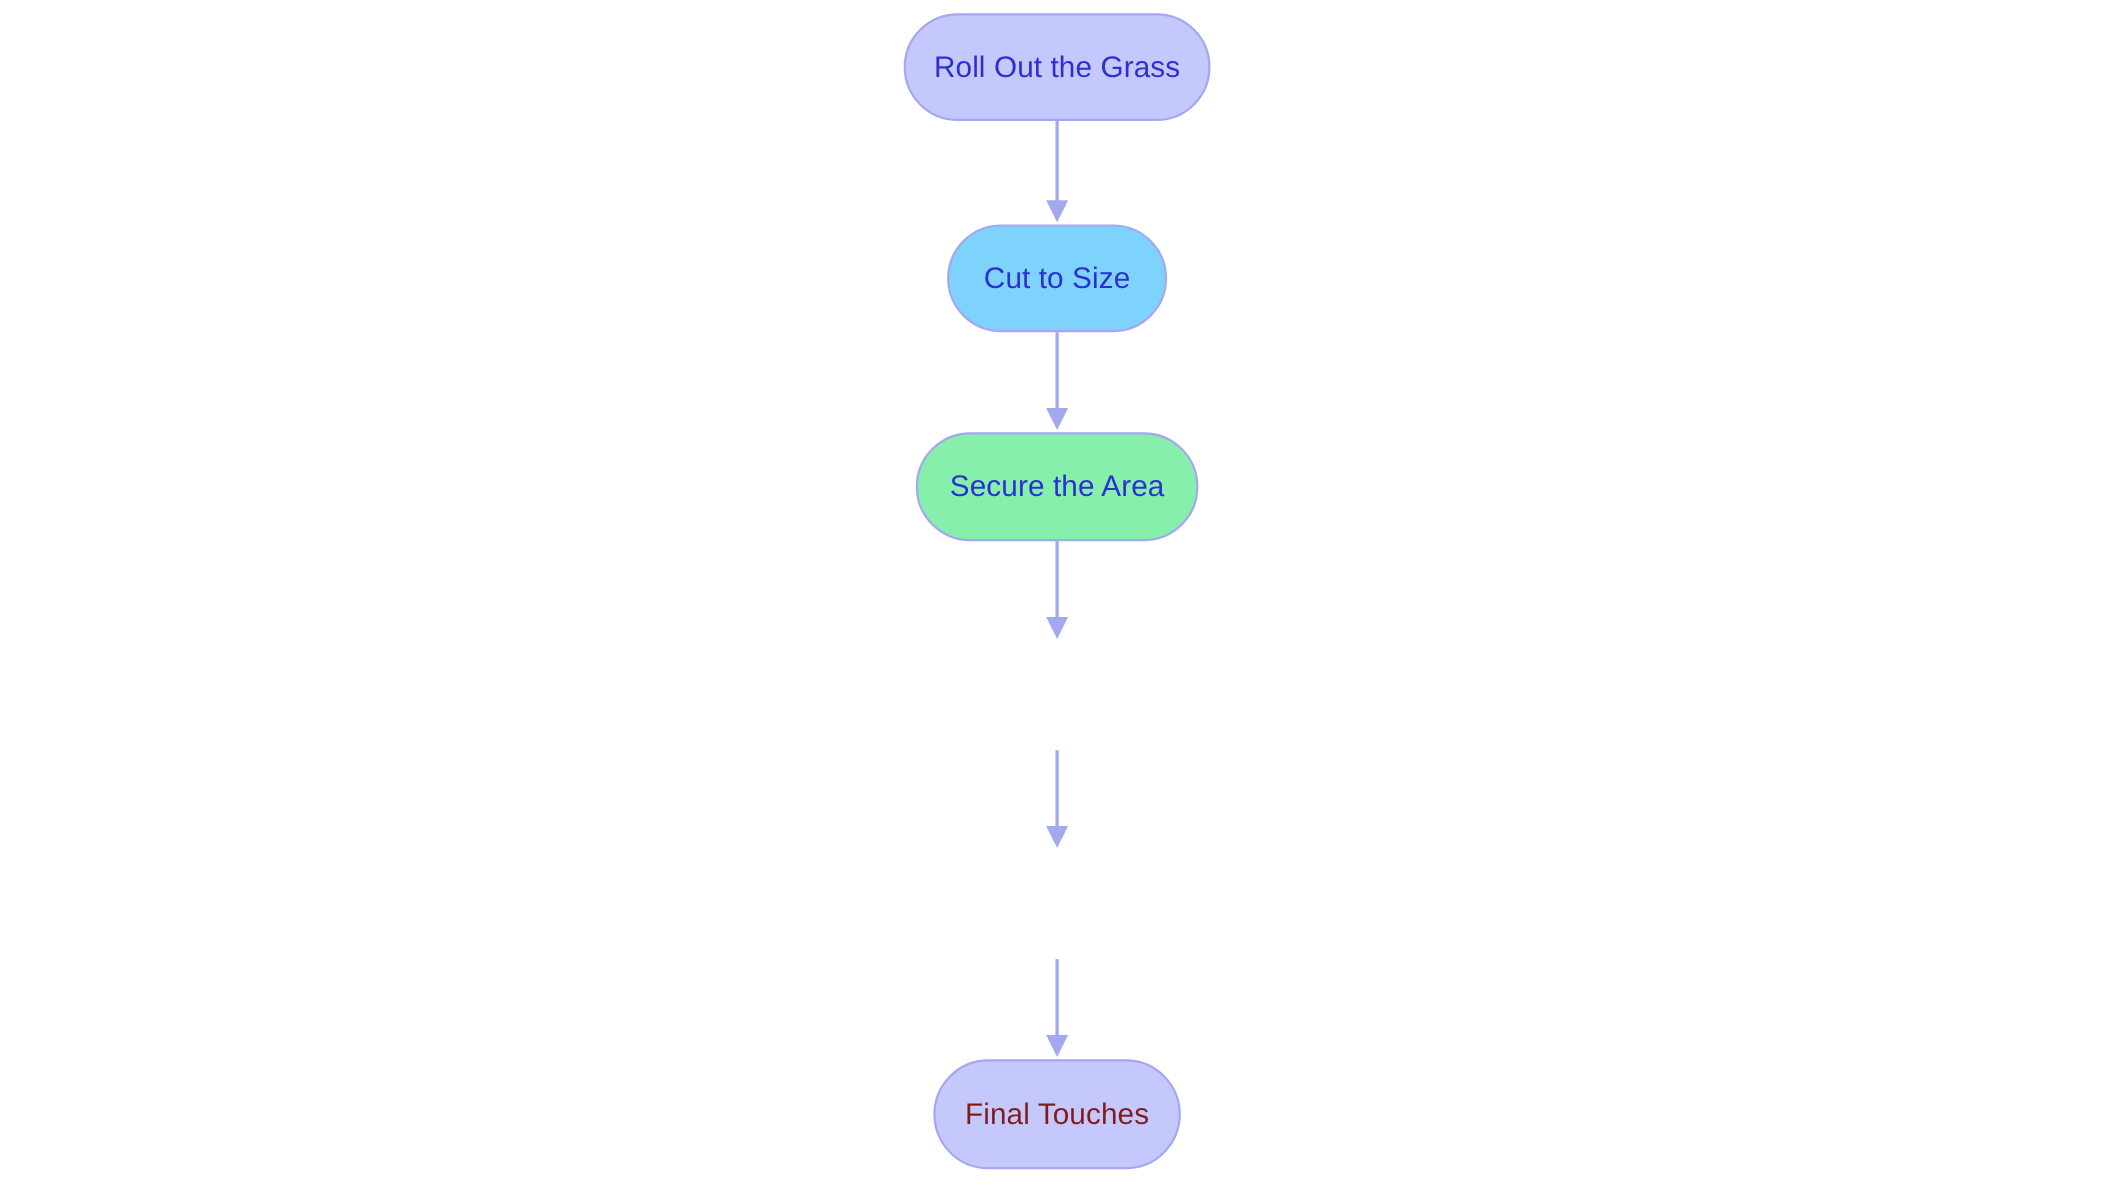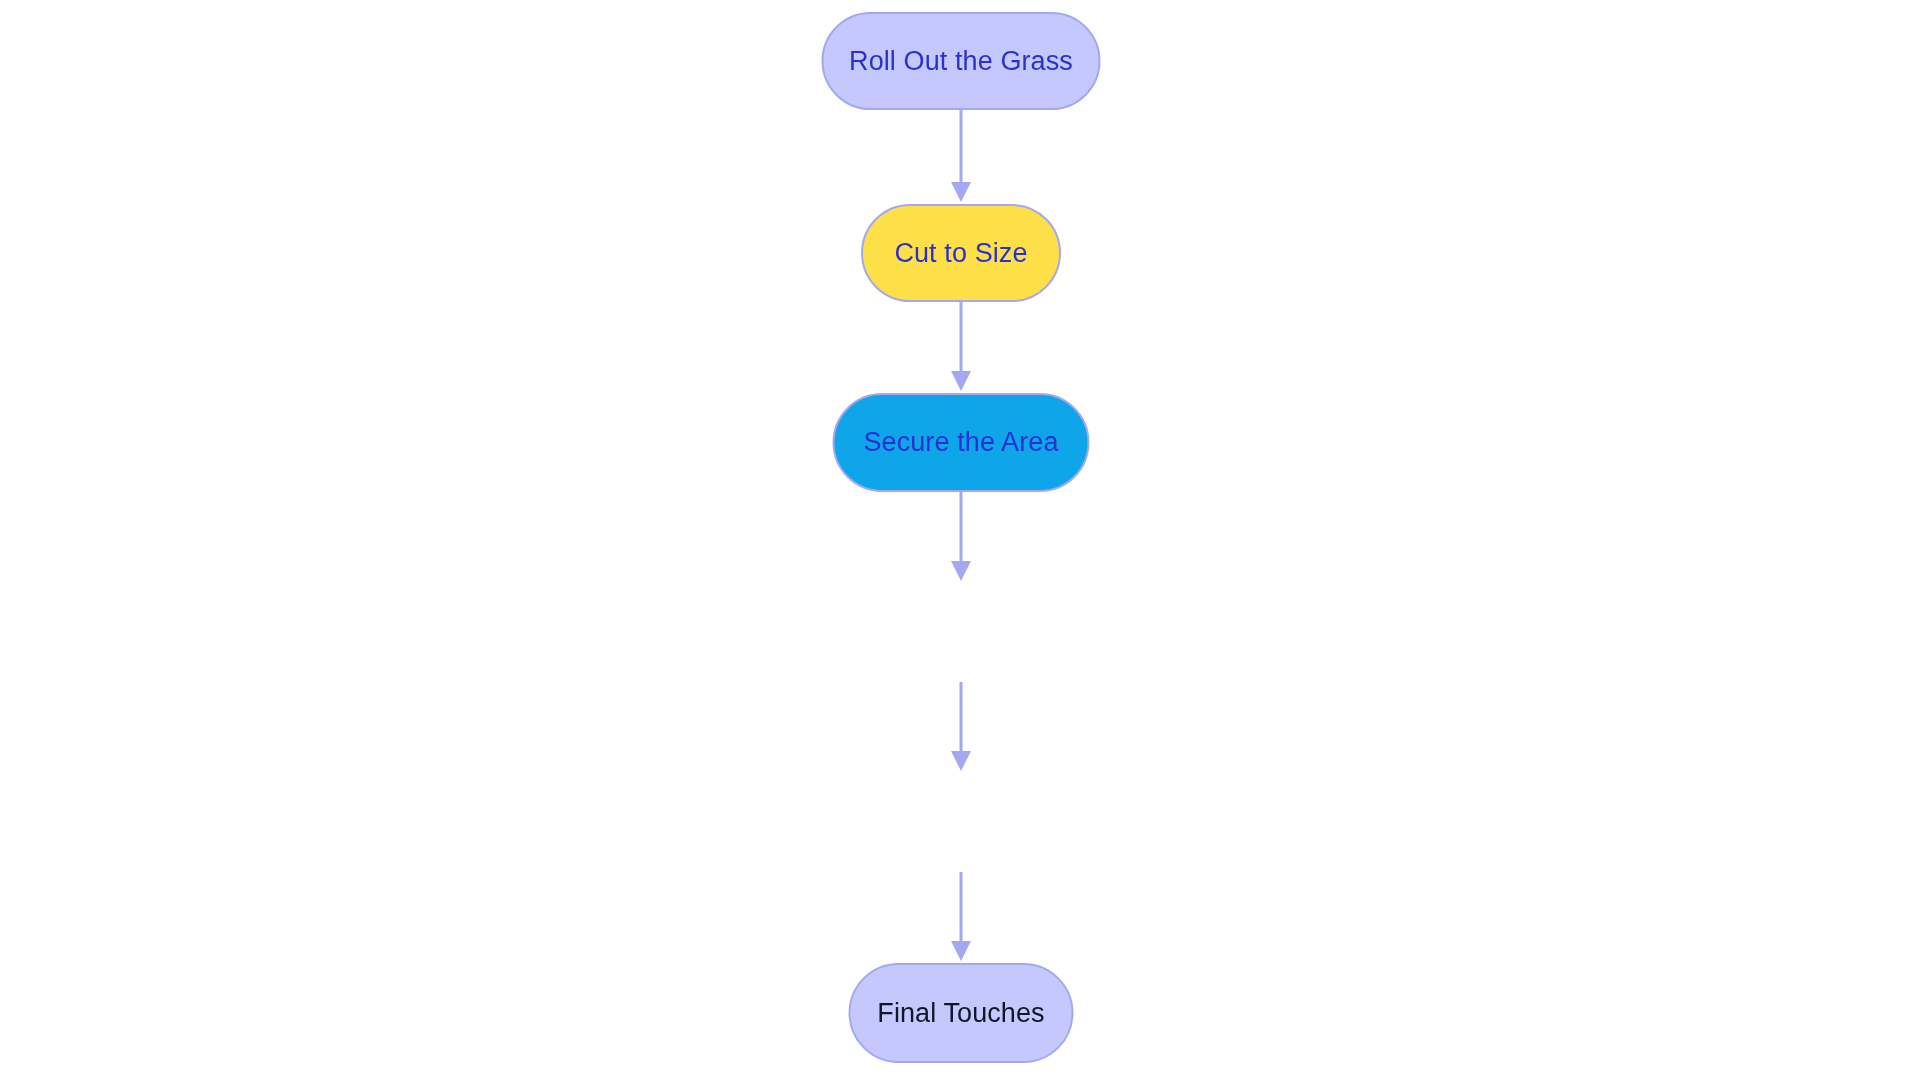--- a/index.html
+++ b/index.html
@@ -59,32 +59,32 @@
     <span class="node-label" style="color: rgb(43, 48, 208);">Roll Out the Grass</span>
   </div>
 
   <div class="edge" style="left: 961px; top: 110px;">
     <svg width="22" height="94" viewBox="0 0 22 94" aria-hidden="true">
       <line x1="11" y1="0" x2="11" y2="76" stroke="#a3a8f0" stroke-width="3"></line>
       <polygon points="1,72 21,72 11,92" fill="#a3a8f0"></polygon>
     </svg>
   </div>
 
-  <div class="node" style="left: 961px; top: 204px; width: 200px; height: 98px; background: #fde047; border-color: rgb(163, 168, 240);">
+  <div class="node" style="left: 961px; top: 204px; width: 200px; height: 98px; background: #7dd3fc; border-color: rgb(163, 168, 240);">
     <span class="node-label" style="color: rgb(43, 48, 208);">Cut to Size</span>
   </div>
 
   <div class="edge" style="left: 961px; top: 302px;">
     <svg width="22" height="91" viewBox="0 0 22 91" aria-hidden="true">
       <line x1="11" y1="0" x2="11" y2="73" stroke="#a3a8f0" stroke-width="3"></line>
       <polygon points="1,69 21,69 11,89" fill="#a3a8f0"></polygon>
     </svg>
   </div>
 
-  <div class="node" style="left: 961px; top: 393px; width: 257px; height: 99px; background: #0ea5e9; border-color: rgb(163, 168, 240);">
+  <div class="node" style="left: 961px; top: 393px; width: 257px; height: 99px; background: #86efac; border-color: rgb(163, 168, 240);">
     <span class="node-label" style="color: rgb(43, 48, 208);">Secure the Area</span>
   </div>
 
   <div class="edge" style="left: 961px; top: 492px;">
     <svg width="22" height="91" viewBox="0 0 22 91" aria-hidden="true">
       <line x1="11" y1="0" x2="11" y2="73" stroke="#a3a8f0" stroke-width="3"></line>
       <polygon points="1,69 21,69 11,89" fill="#a3a8f0"></polygon>
     </svg>
   </div>
 
@@ -98,16 +98,16 @@
 
 
   <div class="edge" style="left: 961px; top: 872px;">
     <svg width="22" height="91" viewBox="0 0 22 91" aria-hidden="true">
       <line x1="11" y1="0" x2="11" y2="73" stroke="#a3a8f0" stroke-width="3"></line>
       <polygon points="1,69 21,69 11,89" fill="#a3a8f0"></polygon>
     </svg>
   </div>
 
   <div class="node" style="left: 961px; top: 963px; width: 225px; height: 100px; background: rgb(197, 200, 253); border-color: rgb(163, 168, 240);">
-    <span class="node-label" style="color: #0f172a;">Final Touches</span>
+    <span class="node-label" style="color: #7f1d1d;">Final Touches</span>
   </div>
 
 </div>
 
 </body></html>

